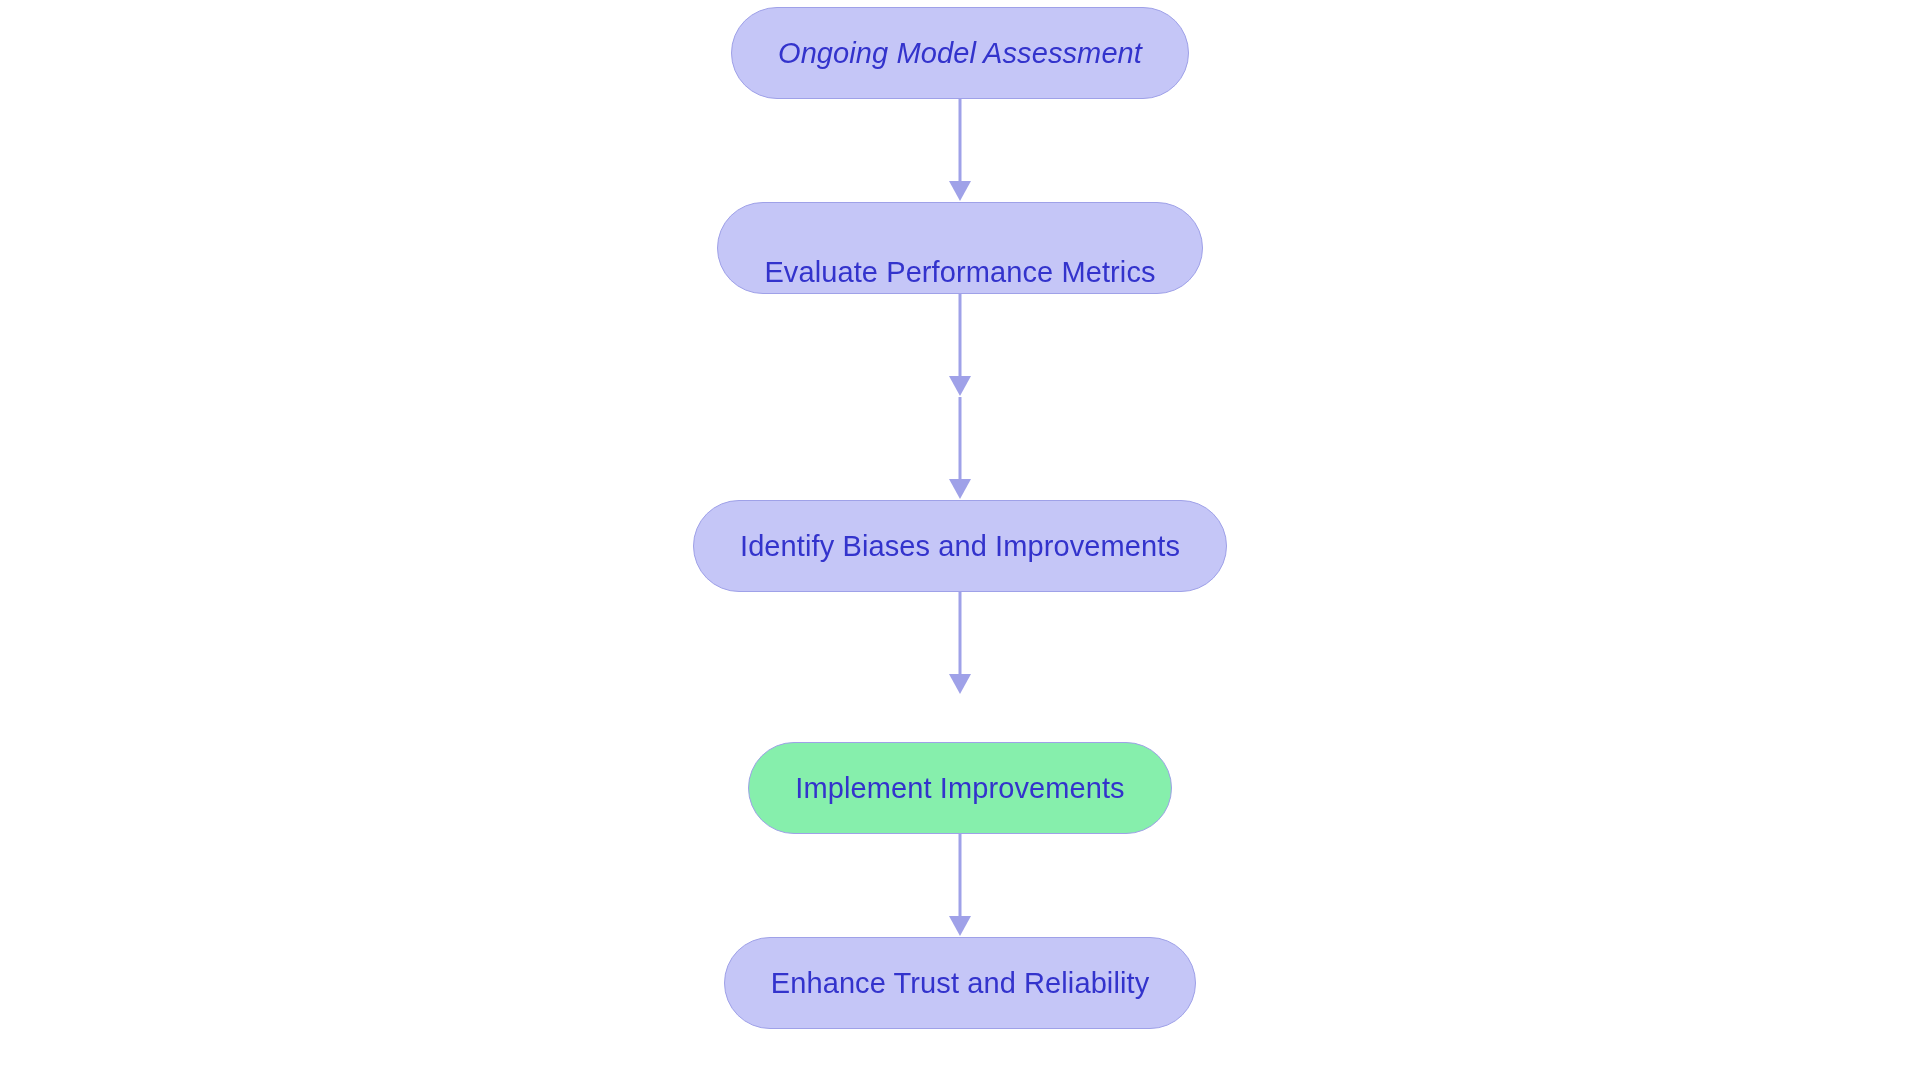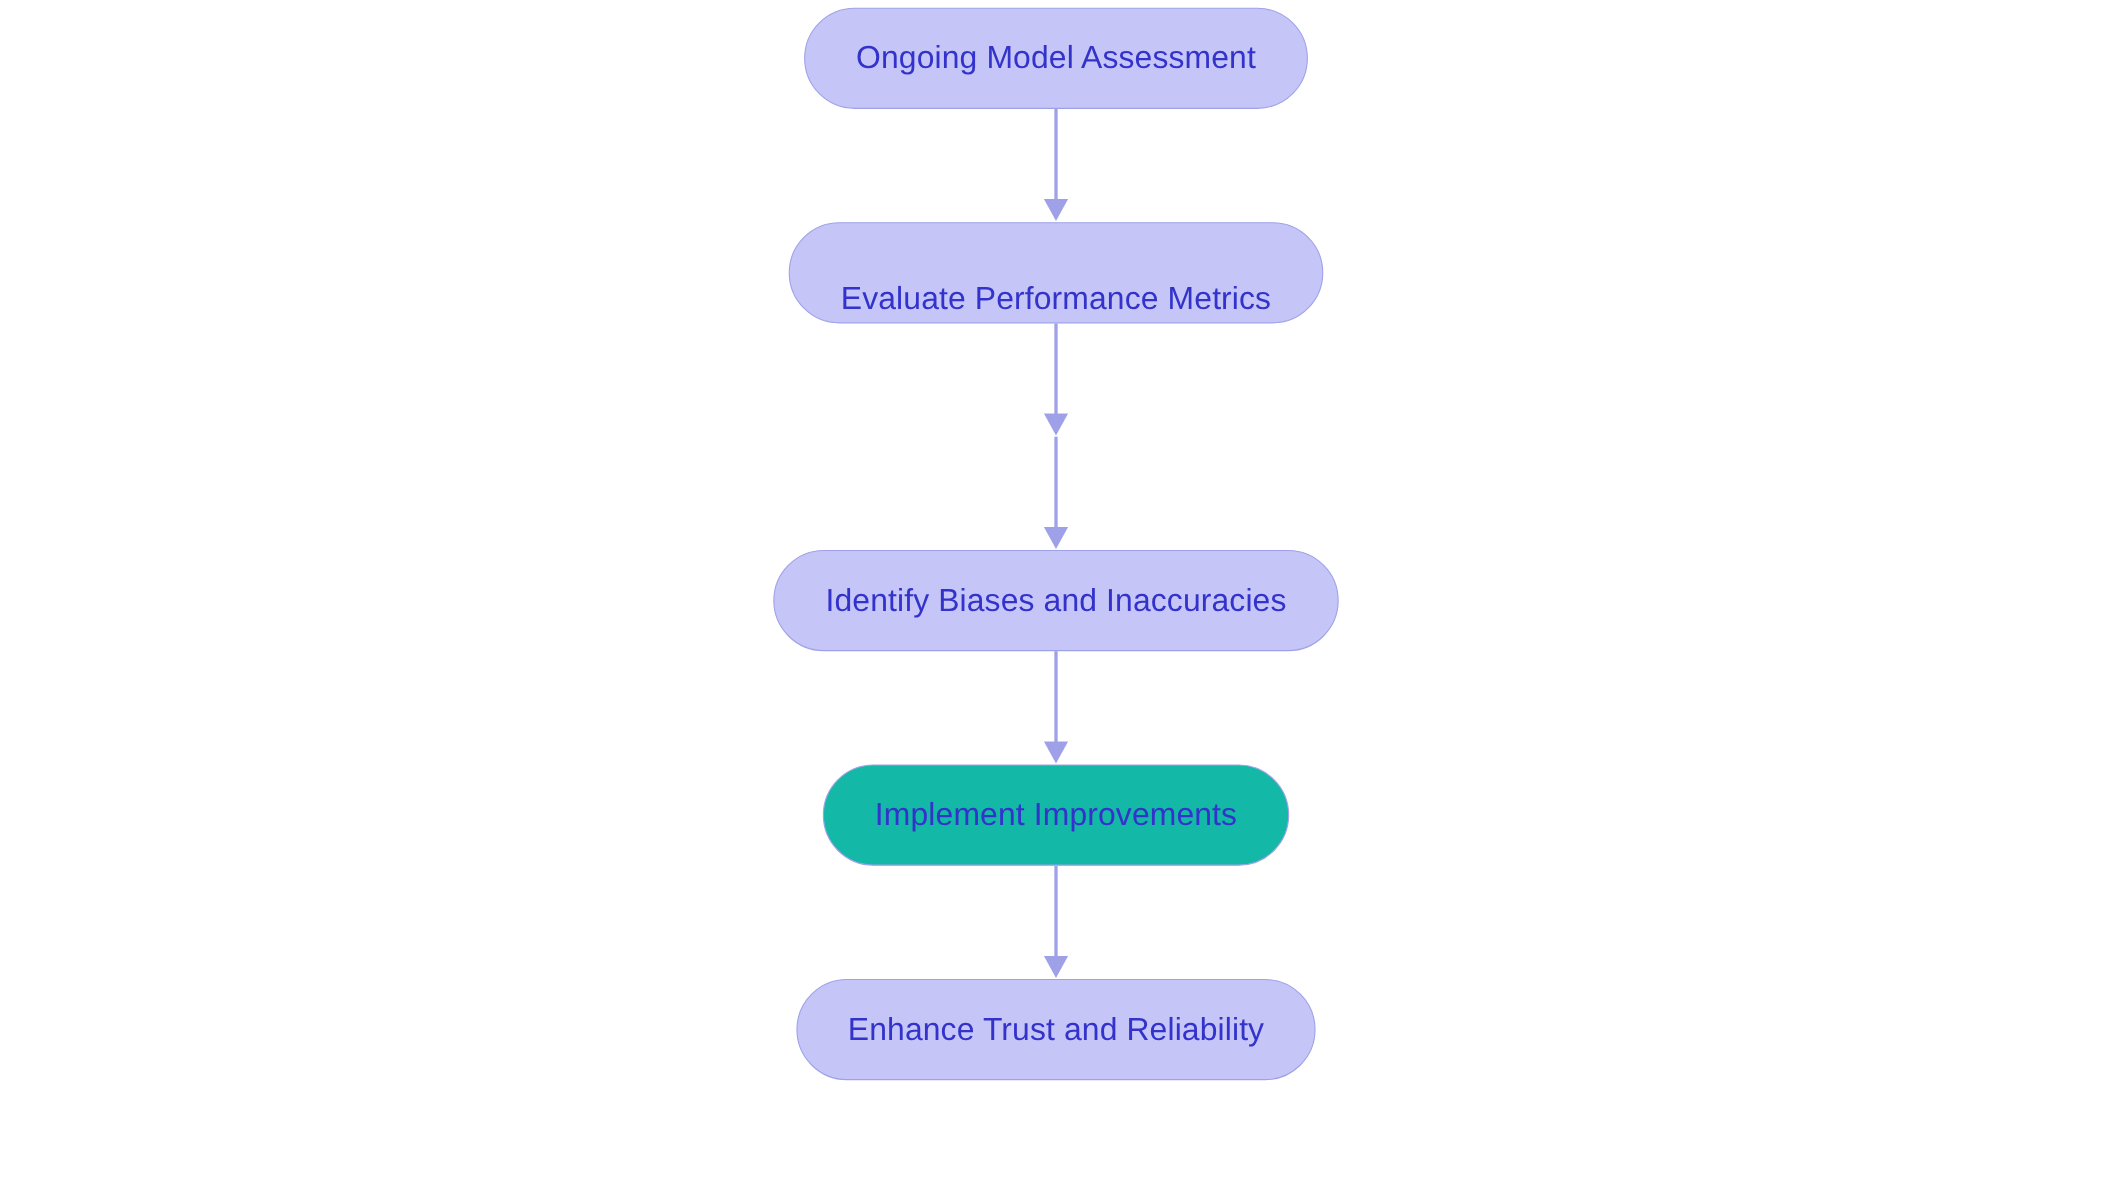--- a/index.html
+++ b/index.html
@@ -72,21 +72,21 @@
     height: 103px;
     overflow: visible;
   }
 </style>
 </head>
 <body style="background: rgb(255, 255, 255);">
 
 <div id="flowchart-canvas" style="background: rgb(255, 255, 255);">
   <div class="flow-column">
 
-    <div class="flow-node" style="background: rgb(197, 198, 247); border-color: rgb(159, 161, 232);">
+    <div class="flow-node" style="background: rgb(197, 198, 247); border-color: rgb(159, 161, 232); font-style: italic;">
       <span class="flow-node-label" style="color: rgb(51, 51, 204);">Ongoing Model Assessment</span>
     </div>
 
     <div class="flow-connector">
       <svg viewBox="0 0 26 103" xmlns="http://www.w3.org/2000/svg" aria-hidden="true">
         <line x1="13" y1="0" x2="13" y2="85" stroke="#9fa1e8" stroke-width="3"></line>
         <polygon points="13,102 2,82 24,82" fill="#9fa1e8"></polygon>
       </svg>
     </div>
 
@@ -103,31 +103,31 @@
 
 
     <div class="flow-connector">
       <svg viewBox="0 0 26 103" xmlns="http://www.w3.org/2000/svg" aria-hidden="true">
         <line x1="13" y1="0" x2="13" y2="85" stroke="#9fa1e8" stroke-width="3"></line>
         <polygon points="13,102 2,82 24,82" fill="#9fa1e8"></polygon>
       </svg>
     </div>
 
     <div class="flow-node" style="background: rgb(197, 198, 247); border-color: rgb(159, 161, 232);">
-      <span class="flow-node-label" style="color: rgb(51, 51, 204);">Identify Biases and Inaccuracies</span>
+      <span class="flow-node-label" style="color: rgb(51, 51, 204);">Identify Biases and Improvements</span>
     </div>
 
     <div class="flow-connector">
       <svg viewBox="0 0 26 103" xmlns="http://www.w3.org/2000/svg" aria-hidden="true">
         <line x1="13" y1="0" x2="13" y2="85" stroke="#9fa1e8" stroke-width="3"></line>
         <polygon points="13,102 2,82 24,82" fill="#9fa1e8"></polygon>
       </svg>
     </div>
 
-    <div class="flow-node" style="background: #14b8a6; border-color: rgb(159, 161, 232);">
+    <div class="flow-node" style="background: #86efac; border-color: rgb(159, 161, 232); margin-top: 47px;">
       <span class="flow-node-label" style="color: rgb(51, 51, 204);">Implement Improvements</span>
     </div>
 
     <div class="flow-connector">
       <svg viewBox="0 0 26 103" xmlns="http://www.w3.org/2000/svg" aria-hidden="true">
         <line x1="13" y1="0" x2="13" y2="85" stroke="#9fa1e8" stroke-width="3"></line>
         <polygon points="13,102 2,82 24,82" fill="#9fa1e8"></polygon>
       </svg>
     </div>
 

